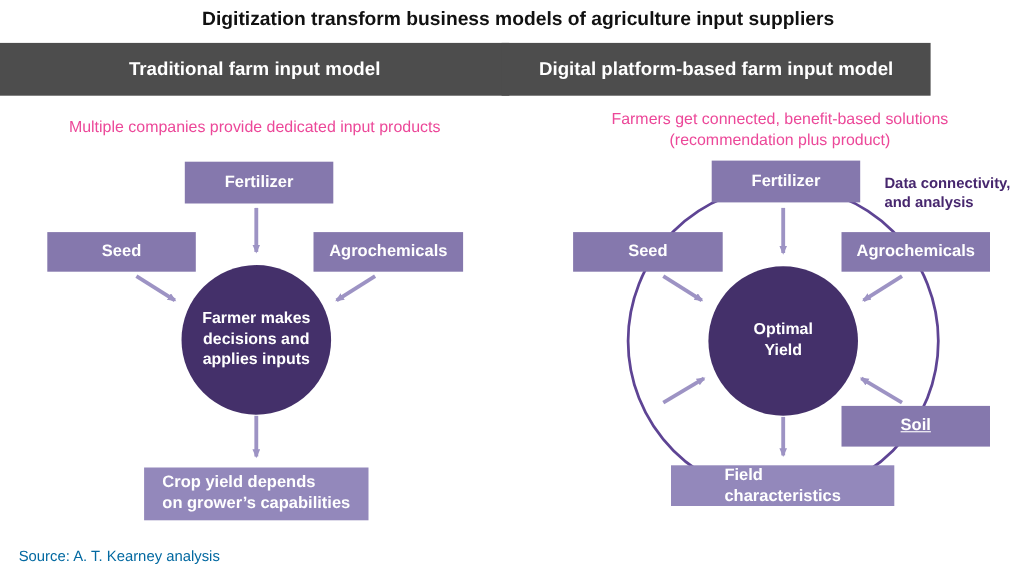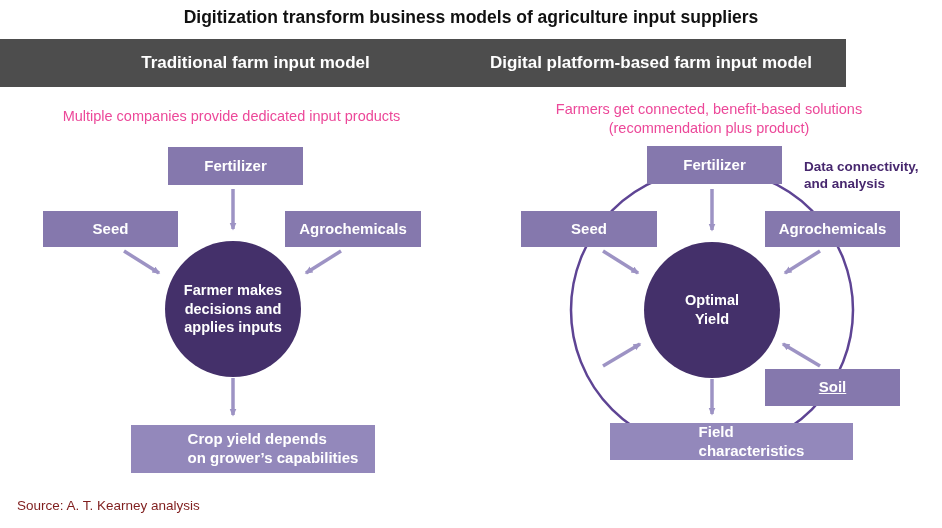--- a/index.html
+++ b/index.html
@@ -20,21 +20,21 @@
     color: #111111;
   }
   .header-bar {
     top: 39px; height: 48px;
     background: var(--header-bar, #4d4d4d);
     color: #ffffff;
     font-size: 17px;
     font-weight: 700;
     display: flex; align-items: center; justify-content: center;
   }
-  .header-bar.left  { left: 0;    width: 463px; padding-left: 24px; }
+  .header-bar.left  { left: 0;    width: 463px; }
   .header-bar.right { left: 456px; width: 390px; }
   .subtitle {
     font-size: 14.5px;
     color: #ec4899;
     text-align: center;
     white-space: pre-line;
     line-height: 1.3;
   }
   .subtitle.left  { top: 107px; left: 0;     width: 463px; }
   .subtitle.right { top: 100px; left: 478px; width: 462px; }
@@ -42,21 +42,21 @@
   .pbox {
     background: var(--input-box, #8578ad);
     color: #ffffff;
     font-size: 15px;
     font-weight: 700;
     display: flex; align-items: center; justify-content: center;
     text-align: left;
     white-space: pre-line;
     line-height: 1.25;
   }
-  .pbox.outcome { background: var(--outcome-box, #9388bb); padding-left: 40px; }
+  .pbox.outcome { background: var(--outcome-box, #9388bb); }
   .circle {
     background: var(--center-circle, #44306a);
     border-radius: 50%;
     color: #ffffff;
     font-size: 14.5px;
     font-weight: 700;
     display: flex; align-items: center; justify-content: center;
     text-align: center;
     white-space: pre-line;
     line-height: 1.3;
@@ -66,21 +66,21 @@
     color: var(--annotation-text, #47276e);
     font-size: 13.5px;
     font-weight: 700;
     white-space: pre-line;
     line-height: 1.25;
     text-align: left;
   }
   .source {
     top: 498px; left: 17px;
     font-size: 13.5px;
-    color: #7f1d1d;
+    color: #0369a1;
   }
   
   .b-fert-l  { left: 168px; top: 147px; width: 135px; height: 38px; }
   .b-seed-l  { left: 43px;  top: 211px; width: 135px; height: 36px; }
   .b-agro-l  { left: 285px; top: 211px; width: 136px; height: 36px; }
   .b-crop-l  { left: 131px; top: 425px; width: 204px; height: 48px; }
   .c-left    { left: 165px; top: 241px; width: 136px; height: 136px; }
   .b-fert-r  { left: 647px; top: 146px; width: 135px; height: 38px; }
   .b-seed-r  { left: 521px; top: 211px; width: 136px; height: 36px; }
   .b-agro-r  { left: 765px; top: 211px; width: 135px; height: 36px; }

